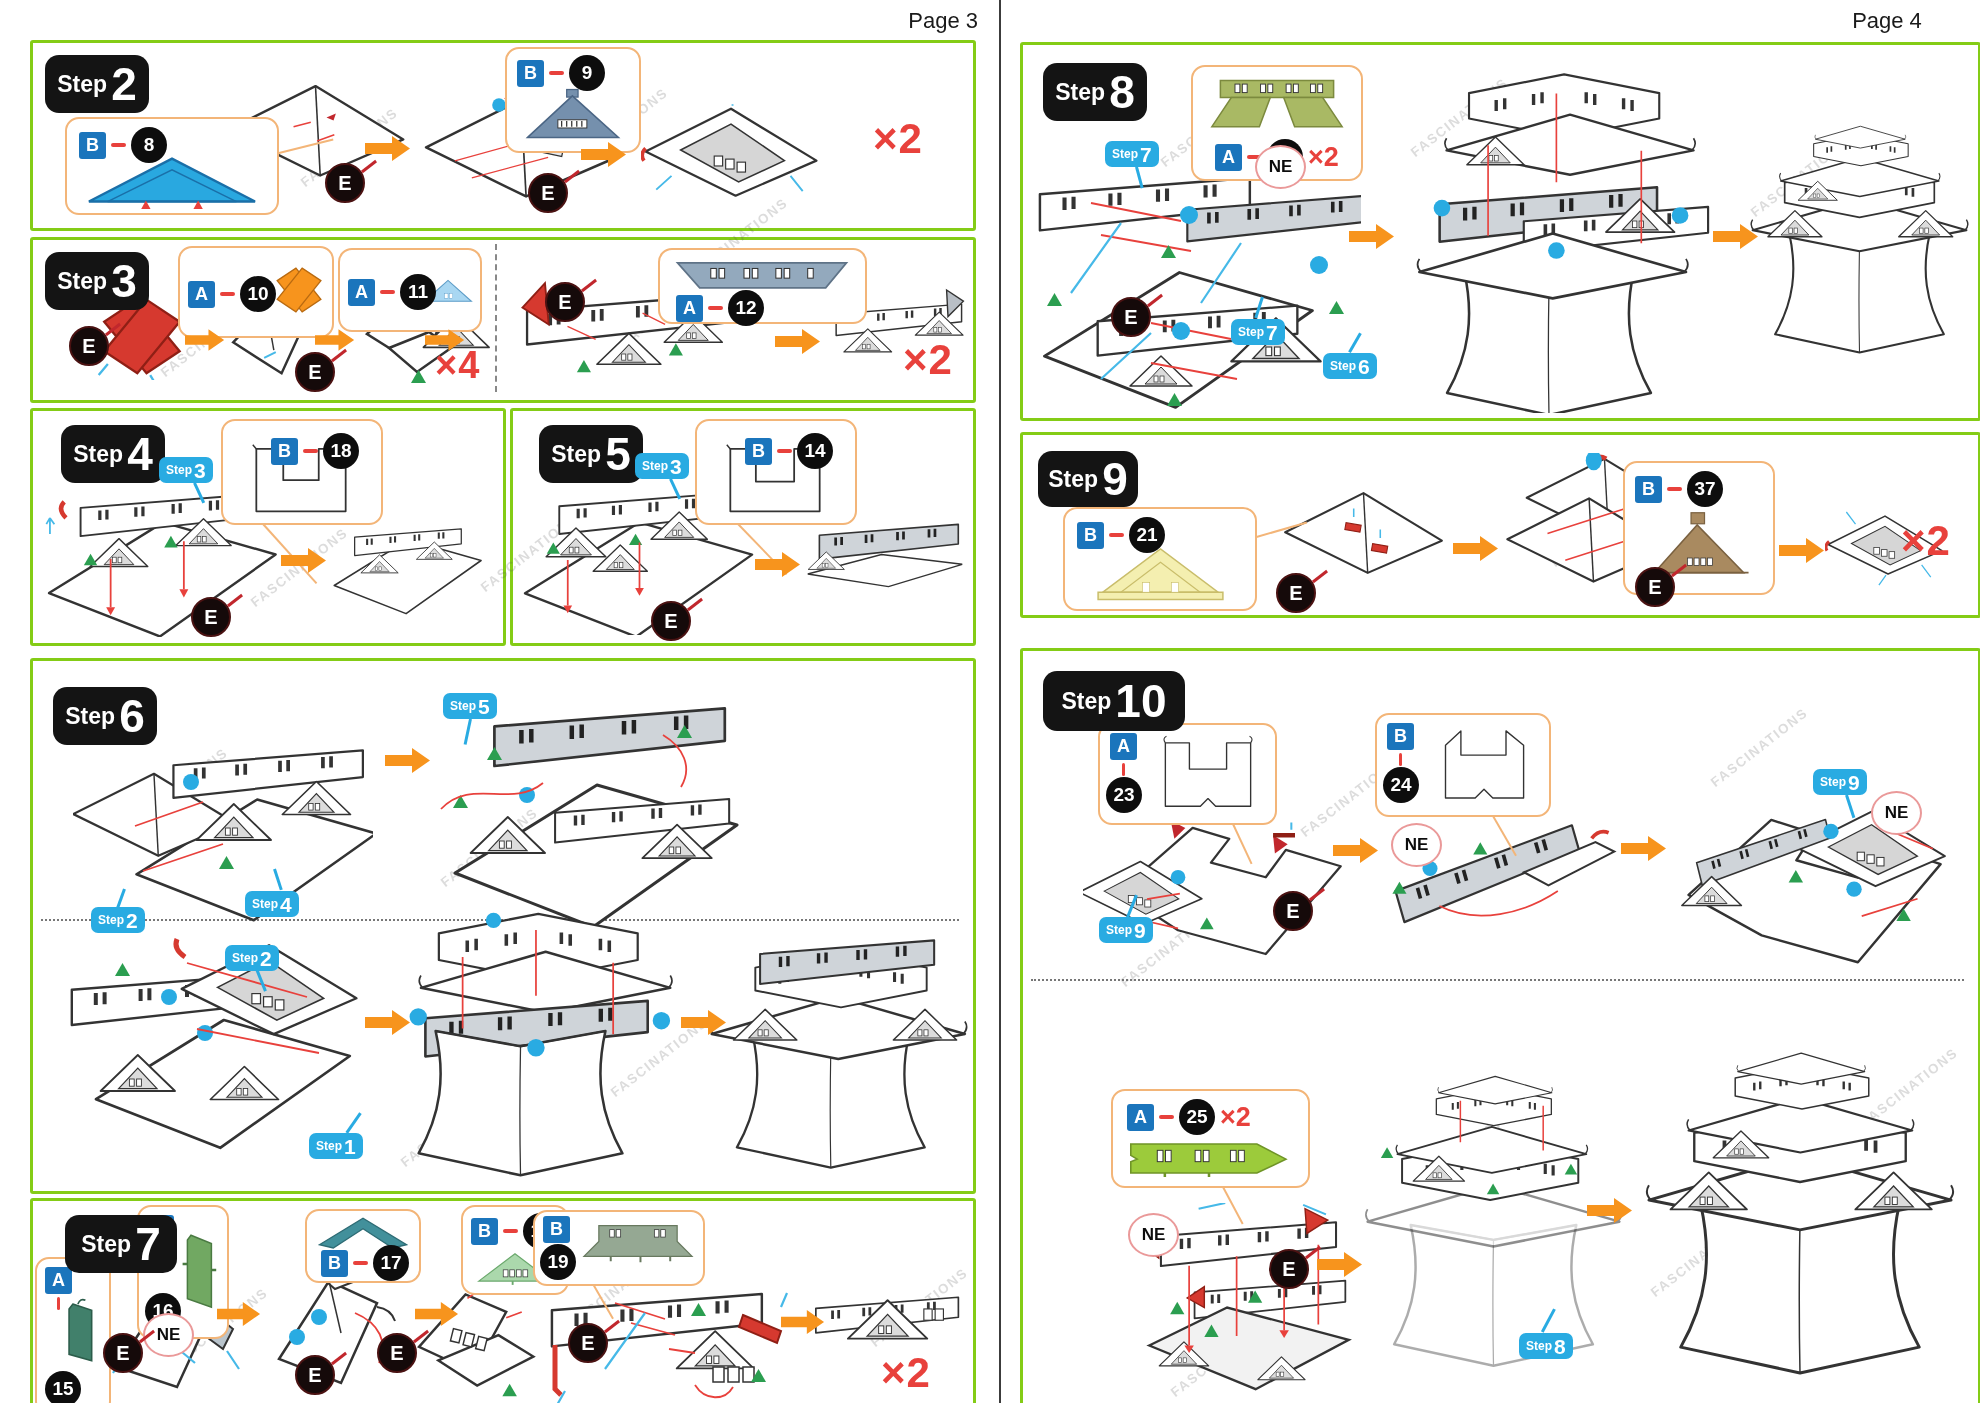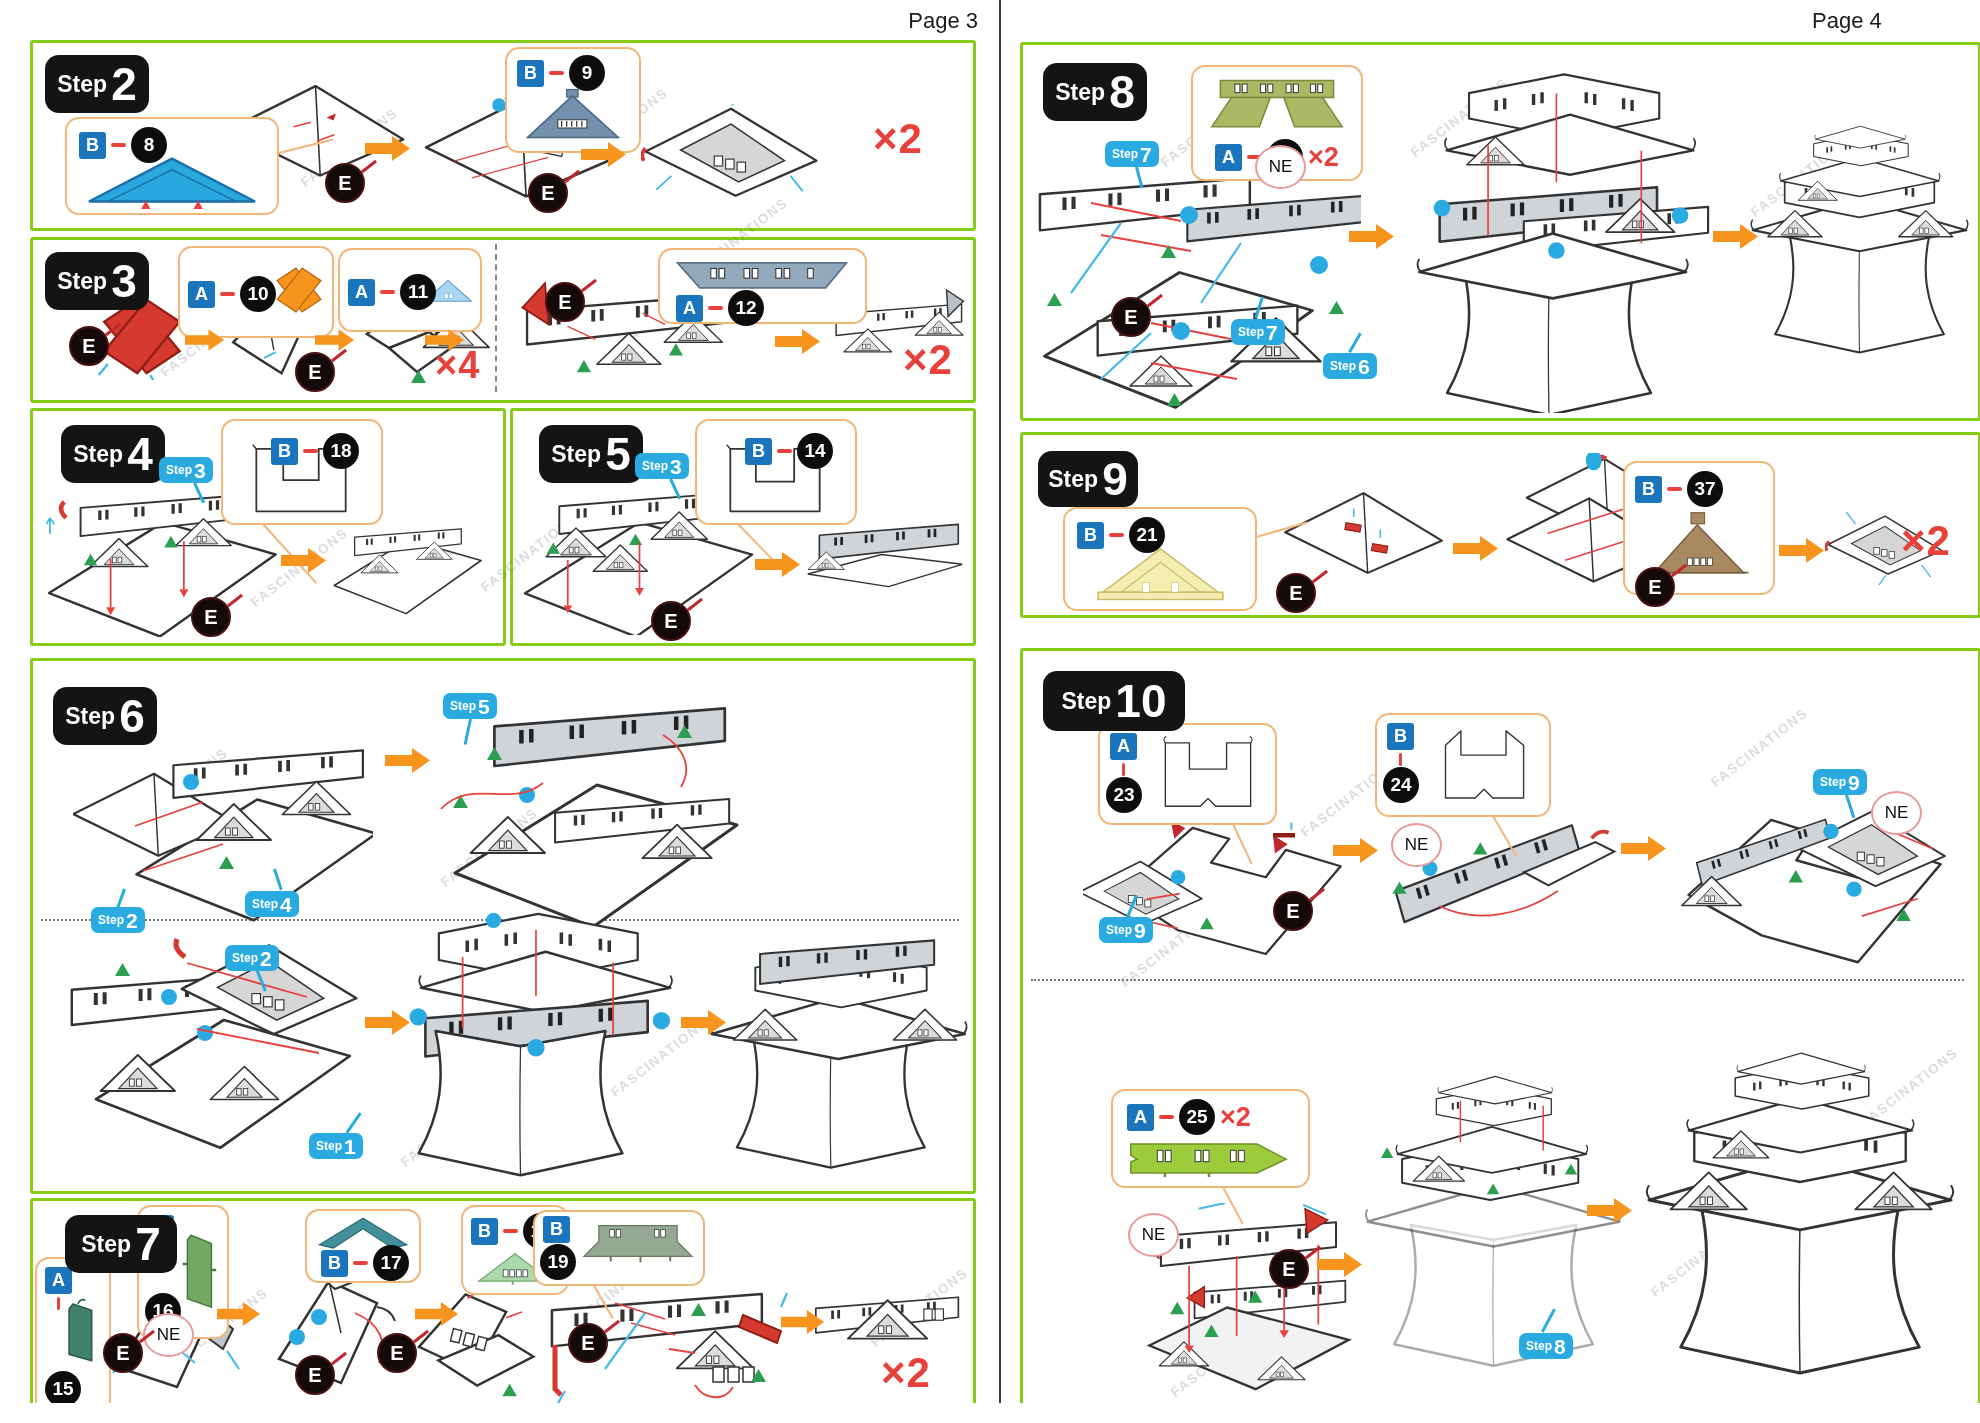--- a/index.html
+++ b/index.html
@@ -17,21 +17,21 @@
   .callout{position:absolute;border:2.5px solid #F3B578;border-radius:14px;background:#fff;z-index:5}
   .plabel{position:absolute;display:flex;align-items:center;gap:5px;z-index:2}
   .plabel-v{position:absolute;display:flex;flex-direction:column;align-items:center;gap:3px;z-index:2}
   .lsq{width:27px;height:27px;background:#1B75BC;color:#fff;font-weight:bold;font-size:18px;display:flex;align-items:center;justify-content:center;border-radius:3px}
   .dash{width:15px;height:3.5px;background:#E8413C;border-radius:2px}
   .vdash{width:3.5px;height:13px;background:#E8413C;border-radius:2px}
   .pnum{width:36px;height:36px;background:#0d0d0d;color:#fff;border-radius:50%;display:flex;align-items:center;justify-content:center;font-weight:bold;font-size:19px}
   .pmult{color:#E8413C;font-weight:bold;font-size:27px;white-space:nowrap}
   .emark{position:absolute;width:36px;height:36px;border-radius:50%;background:#150a0a;border:2px solid #4a1212;color:#fff;display:flex;align-items:center;justify-content:center;font-weight:bold;font-size:20px;z-index:8}
   .emark::before{content:"";position:absolute;width:18px;height:3px;background:#C1272D;right:-15px;top:0;transform:rotate(-38deg)}
-  .nemark{position:absolute;width:47px;height:40px;border-radius:50%;background:#fff;border:2.5px solid #EA9999;color:#0d0d0d;display:flex;align-items:center;justify-content:center;font-weight:normal;font-size:17px;z-index:8}
+  .nemark{position:absolute;width:47px;height:40px;border-radius:50%;background:#fff;border:2.5px solid #EA9999;color:#0d0d0d;display:flex;align-items:center;justify-content:center;font-weight:bold;font-size:17px;z-index:8}
   .mult{position:absolute;color:#E8413C;font-weight:bold;font-size:42px;z-index:7;letter-spacing:1px}
   .wm{position:absolute;color:rgba(80,80,80,0.20);font-size:13.5px;font-weight:bold;letter-spacing:1.6px;transform:rotate(-38deg);white-space:nowrap;z-index:1;pointer-events:none}
   .dotline{position:absolute;border-top:2.5px dotted #777}
   .dashv{position:absolute;border-left:2px dashed #888}
   .arrow{position:absolute;z-index:6}
   .lead{position:absolute;height:2px;background:#F3B578;transform-origin:left center;z-index:4}
   .leadc{position:absolute;width:2.5px;background:#29ABE2;transform-origin:top center;z-index:6}
   .dia{position:absolute;z-index:2}
 </style>
 </head>
@@ -104,21 +104,21 @@
         <use href="#roofbig" transform="translate(42,36) scale(0.74)"></use>
         <use href="#gable" transform="translate(70,72) scale(0.45)"></use>
         <use href="#box" transform="translate(90,4) scale(0.6)"></use>
         <use href="#roofbig" transform="translate(94,-6) scale(0.42)"></use>
       </g>
     </defs>
   </svg>
 
   <div class="pagesep" style="left:999px;top:0;height:1423px"></div>
   <div class="pagelabel" style="left:828px;top:8px;width:150px;text-align:right">Page 3</div>
-  <div class="pagelabel" style="left:1812px;top:8px;width:150px;text-align:left">Page 4</div>
+  <div class="pagelabel" style="left:1812px;top:8px;width:150px;text-align:center">Page 4</div>
 
   <span class="wm" style="left:290px;top:140px">FASCINATIONS</span>
   <span class="wm" style="left:560px;top:120px">FASCINATIONS</span>
   <span class="wm" style="left:680px;top:230px">FASCINATIONS</span>
   <span class="wm" style="left:150px;top:330px">FASCINATIONS</span>
   <span class="wm" style="left:610px;top:300px">FASCINATIONS</span>
   <span class="wm" style="left:240px;top:560px">FASCINATIONS</span>
   <span class="wm" style="left:470px;top:545px">FASCINATIONS</span>
   <span class="wm" style="left:730px;top:470px">FASCINATIONS</span>
   <span class="wm" style="left:120px;top:780px">FASCINATIONS</span>

